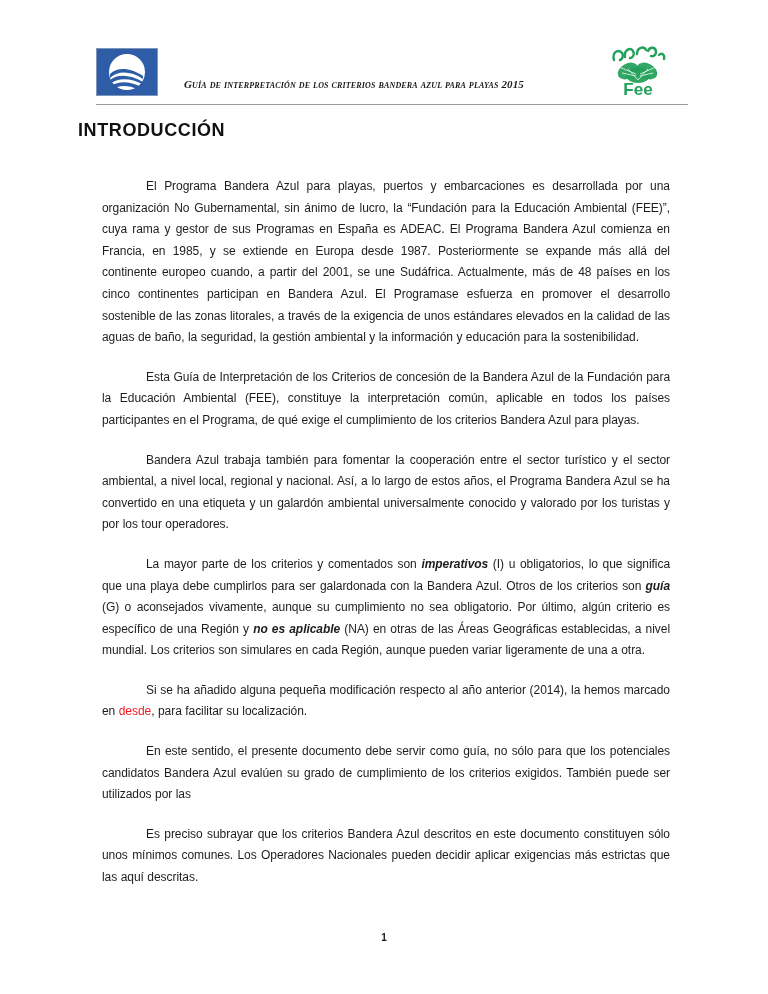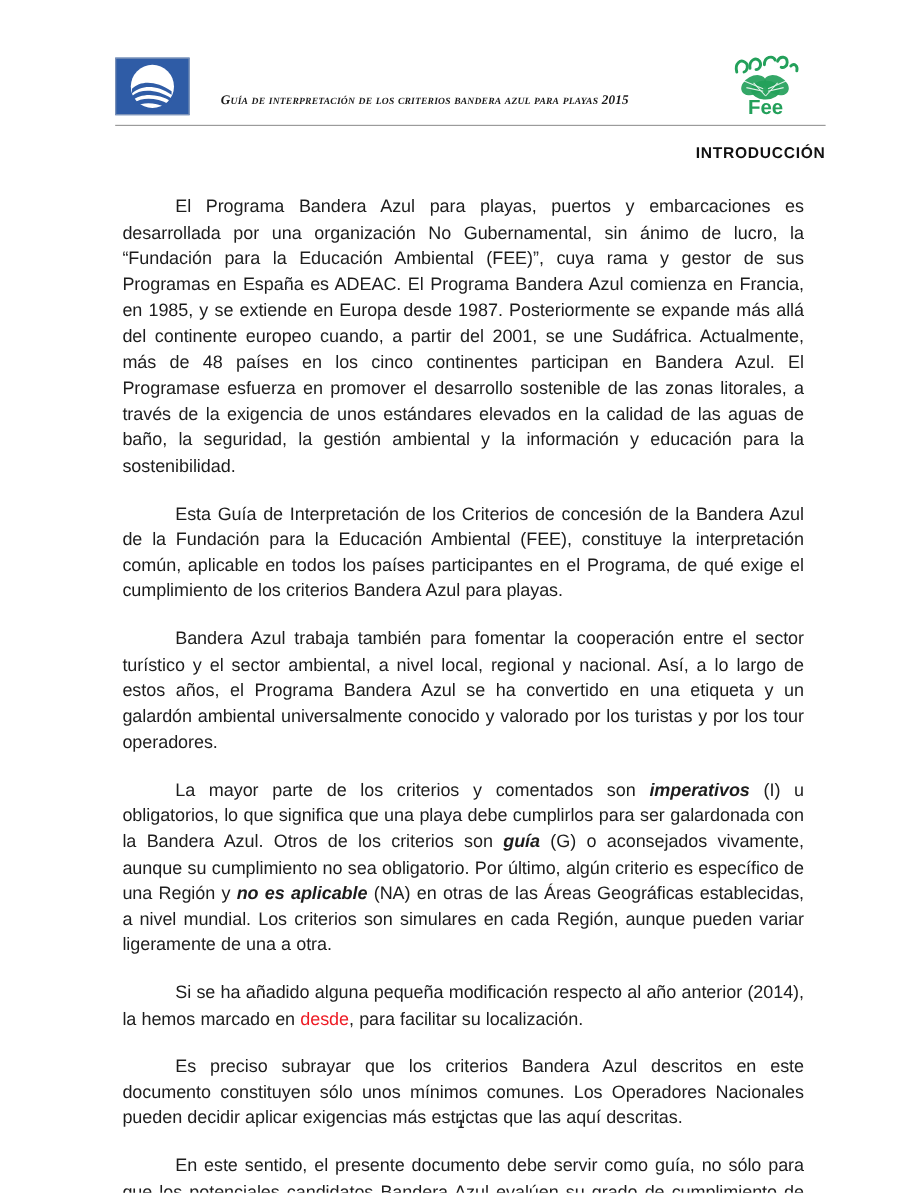--- a/index.html
+++ b/index.html
@@ -76,42 +76,42 @@
     left: 96px;
     top: 104px;
     width: 592px;
     height: 0;
     border-top: 1.6px solid #9b9b9b;
   }
 
   
   .doc-heading {
     position: absolute;
-    left: 96px;
+    left: 78px;
     top: 120px;
     width: 592px;
-    text-align: right;
+    text-align: left;
     font-family: "Liberation Sans", sans-serif;
     font-weight: bold;
-    font-size: 13px;
+    font-size: 18px;
     letter-spacing: 0.6px;
     color: #111111;
   }
 
   .content {
     position: absolute;
     left: 102px;
     top: 160px;
     width: 568px;
   }
 
   p.para {
-    margin: 2px 0 18px 0;
+    margin: 16px 0 18px 0;
     font-family: "Liberation Sans", sans-serif;
-    font-size: 15px;
+    font-size: 12px;
     line-height: 21.6px;
     text-align: justify;
     text-indent: 44px;
     color: #1d1d1d;
     letter-spacing: -0.05px;
     word-spacing: 0.2px;
     hyphens: none;
   }
   p.para:last-child { margin-bottom: 0; }
 
@@ -180,19 +180,19 @@
   <div class="header-rule"></div>
 
   <div class="doc-heading">INTRODUCCIÓN</div>
 
   <div class="content">
     <p class="para"><span>El Programa Bandera Azul para playas, puertos y embarcaciones es desarrollada por una organización No Gubernamental, sin ánimo de lucro, la “Fundación para la Educación Ambiental (FEE)”, cuya rama y gestor de sus Programas en España es ADEAC. El Programa Bandera Azul comienza en Francia, en 1985, y se extiende en Europa desde 1987. Posteriormente se expande más allá del continente europeo cuando, a partir del 2001, se une Sudáfrica. Actualmente, más de 48 países en los cinco continentes participan en Bandera Azul. El Programase esfuerza en promover el desarrollo sostenible de las zonas litorales, a través de la exigencia de unos estándares elevados en la calidad de las aguas de baño, la seguridad, la gestión ambiental y la información y educación para la sostenibilidad.</span></p>
     <p class="para"><span>Esta Guía de  Interpretación de los Criterios de concesión de la Bandera Azul de la Fundación para la Educación Ambiental  (FEE), constituye la interpretación común, aplicable en todos los países participantes en el Programa, de qué exige el  cumplimiento de los criterios Bandera Azul para playas.</span></p>
     <p class="para"><span>Bandera Azul trabaja también para fomentar la cooperación entre el sector turístico y el sector ambiental, a nivel local, regional y nacional. Así, a lo largo de estos años, el Programa Bandera Azul se ha convertido en una etiqueta y un galardón ambiental universalmente conocido y valorado por los turistas y por los tour operadores.</span></p>
     <p class="para"><span>La mayor parte de los criterios y comentados son </span><b class="strong">imperativos</b><span> (I) u obligatorios, lo que significa que una playa debe cumplirlos para ser galardonada con la Bandera Azul. Otros de los criterios son </span><b class="strong">guía</b><span> (G) o aconsejados vivamente, aunque su cumplimiento no sea obligatorio. Por último, algún criterio es específico de una Región y </span><b class="strong">no es aplicable</b><span> (NA) en otras de las Áreas Geográficas establecidas, a nivel mundial. Los criterios son simulares en cada Región, aunque pueden variar ligeramente de una a otra.</span></p>
     <p class="para"><span>Si se ha añadido alguna pequeña modificación respecto al año anterior (2014), la hemos marcado en </span><span class="red">desde</span><span>, para facilitar su localización.</span></p>
+    <p class="para"><span>En este sentido, el presente documento debe servir como guía, no sólo para que los potenciales candidatos Bandera Azul evalúen su grado de cumplimiento de los criterios exigidos. También puede ser utilizados por las</span></p>
     <p class="para"><span>Es preciso subrayar que los criterios Bandera Azul descritos en este documento constituyen sólo unos mínimos comunes. Los Operadores Nacionales pueden decidir aplicar exigencias más estrictas que las aquí descritas.</span></p>
-    <p class="para"><span>En este sentido, el presente documento debe servir como guía, no sólo para que los potenciales candidatos Bandera Azul evalúen su grado de cumplimiento de los criterios exigidos. También puede ser utilizados por las</span></p>
   </div>
 
   <div class="footer-pagenum">1</div>
 
 </div>
 
 </body></html>

